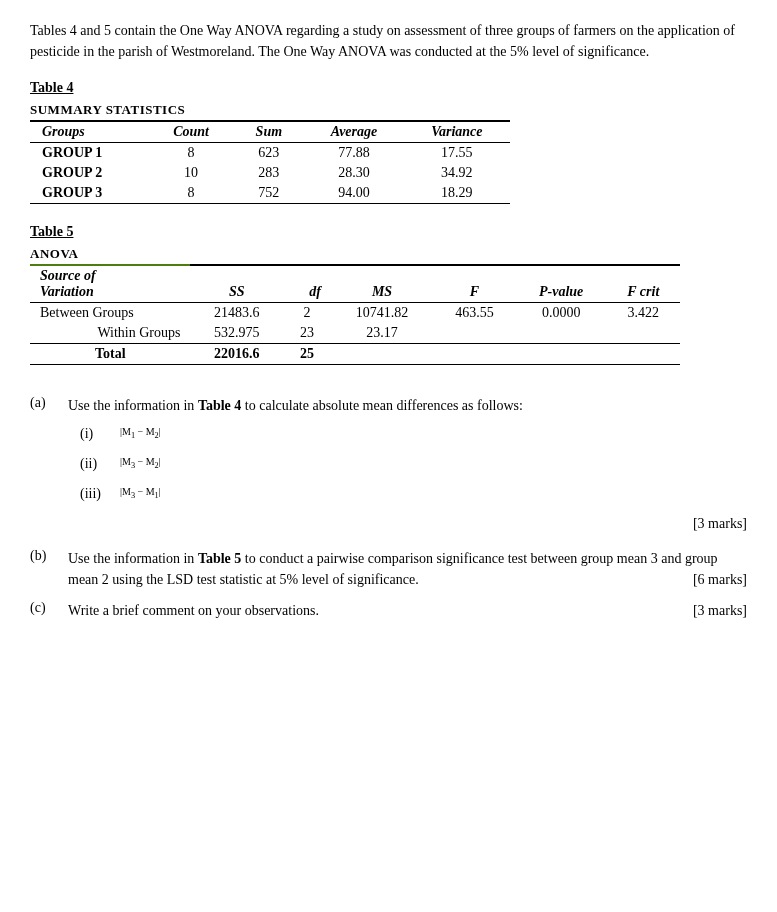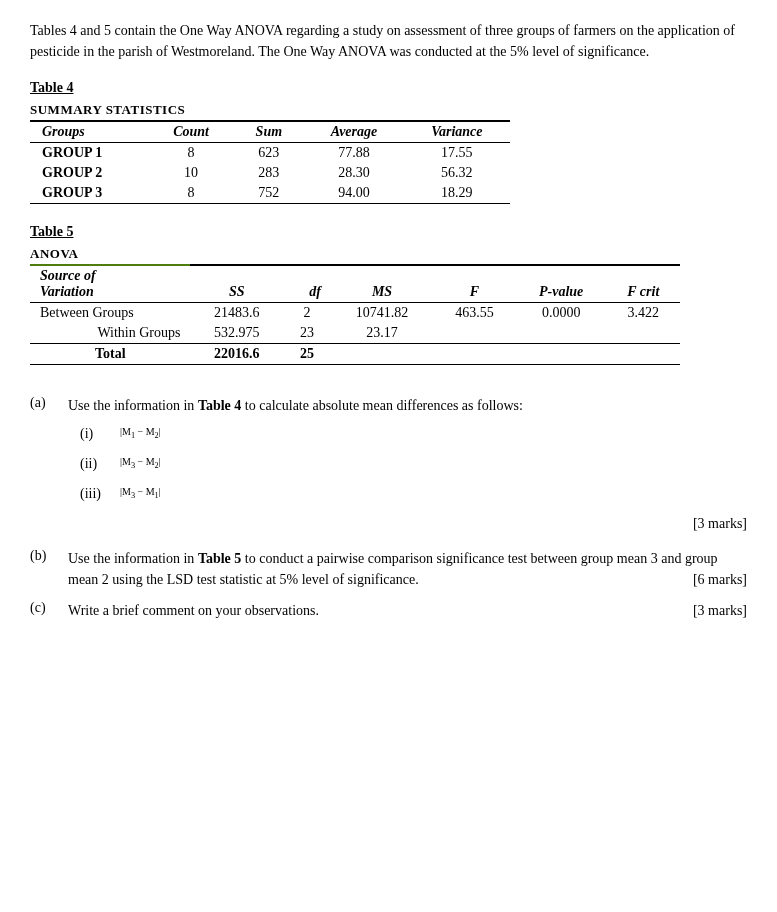--- a/index.html
+++ b/index.html
@@ -170,21 +170,21 @@
         <td>8</td>
         <td>623</td>
         <td>77.88</td>
         <td>17.55</td>
       </tr>
       <tr>
         <td>GROUP 2</td>
         <td>10</td>
         <td>283</td>
         <td>28.30</td>
-        <td>56.32</td>
+        <td>34.92</td>
       </tr>
       <tr>
         <td style="border-bottom: 1.5px solid rgb(0, 0, 0);">GROUP 3</td>
         <td style="border-bottom: 1.5px solid rgb(0, 0, 0);">8</td>
         <td style="border-bottom: 1.5px solid rgb(0, 0, 0);">752</td>
         <td style="border-bottom: 1.5px solid rgb(0, 0, 0);">94.00</td>
         <td style="border-bottom: 1.5px solid rgb(0, 0, 0);">18.29</td>
       </tr>
     </tbody>
 </table>

